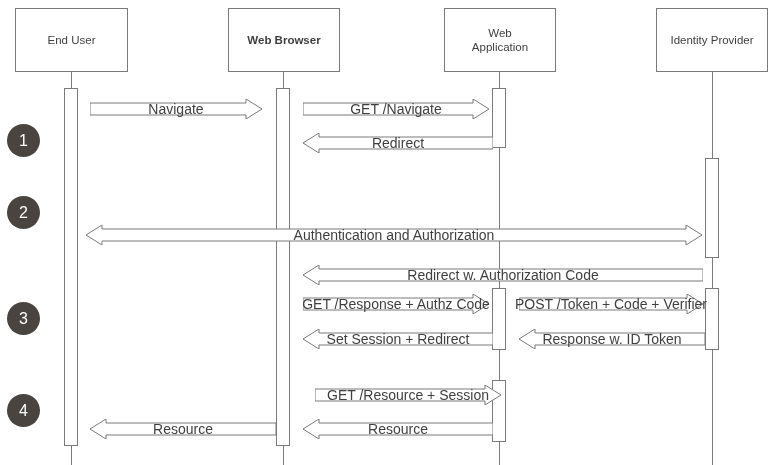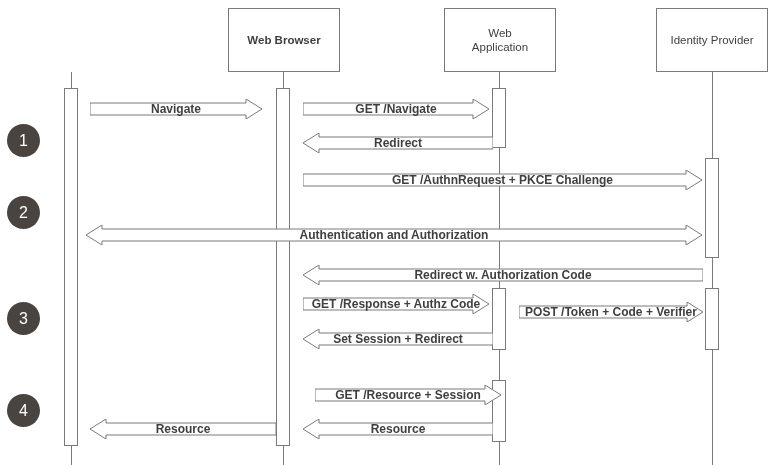--- a/index.html
+++ b/index.html
@@ -76,37 +76,39 @@
   }
   .msg-label {
     position: absolute;
     left: 0;
     top: 0;
     width: 100%;
     height: 100%;
     display: flex;
     align-items: center;
     justify-content: center;
-    font-size: 12px;
+    font-size: 14px;
     color: #3f3f3f;
     white-space: nowrap;
     pointer-events: none;
-    font-weight: bold;
   }
 </style>
 </head>
 <body>
 
 <div id="canvas">
 
   <div class="lifeline" style="left:71px; top:72px; height:393px;"></div>
   <div class="lifeline" style="left:283px; top:72px; height:393px;"></div>
   <div class="lifeline" style="left:499px; top:72px; height:393px;"></div>
   <div class="lifeline" style="left:712px; top:72px; height:393px;"></div>
 
+  <div class="actor-box" style="left:15px; top:8px; width:113px; height:64px;">
+    <span>End User</span>
+  </div>
   <div class="actor-box" style="left:228px; top:8px; width:112px; height:64px;font-weight:bold;">
     <span>Web Browser</span>
   </div>
   <div class="actor-box" style="left:444px; top:8px; width:112px; height:64px;">
     <span style="white-space:pre-line;">Web
 Application</span>
   </div>
   <div class="actor-box" style="left:656px; top:8px; width:112px; height:64px;">
     <span>Identity Provider</span>
   </div>
@@ -148,26 +150,20 @@
     <div class="msg-label">GET /Navigate</div>
   </div>
 
   <div class="msg" style="left:303px; top:133px; width:190px;">
     <svg width="190" height="20" viewBox="0 0 190 20">
       <polygon points="190,4 16,4 16,0 0,10 16,20 16,16 190,16" fill="#ffffff" stroke="#7a7a7a" stroke-width="1"></polygon>
     </svg>
     <div class="msg-label">Redirect</div>
   </div>
 
-  <div class="msg" style="left:303px; top:170px; width:399px;">
-    <svg width="399" height="20" viewBox="0 0 399 20">
-      <polygon points="0,4 383,4 383,0 399,10 383,20 383,16 0,16" fill="#ffffff" stroke="#7a7a7a" stroke-width="1"></polygon>
-    </svg>
-    <div class="msg-label">GET /AuthnRequest + PKCE Challenge</div>
-  </div>
 
   <div class="msg" style="left:86px; top:205px; width:616px;margin-top:20px;">
     <svg width="616" height="20" viewBox="0 0 616 20">
       <polygon points="16,0 0,10 16,20 16,16 600,16 600,20 616,10 600,0 600,4 16,4" fill="#ffffff" stroke="#7a7a7a" stroke-width="1"></polygon>
     </svg>
     <div class="msg-label">Authentication and Authorization</div>
   </div>
 
   <div class="msg" style="left:303px; top:241px; width:400px;margin-top:24px;">
     <svg width="400" height="20" viewBox="0 0 400 20">
@@ -176,34 +172,40 @@
     <div class="msg-label">Redirect w. Authorization Code</div>
   </div>
 
   <div class="msg" style="left:303px; top:294px; width:186px;">
     <svg width="186" height="20" viewBox="0 0 186 20">
       <polygon points="0,4 170,4 170,0 186,10 170,20 170,16 0,16" fill="#ffffff" stroke="#7a7a7a" stroke-width="1"></polygon>
     </svg>
     <div class="msg-label">GET /Response + Authz Code</div>
   </div>
 
-  <div class="msg" style="left:519px; top:294px; width:184px;margin-top:8px;">
+  <div class="msg" style="left:519px; top:294px; width:184px;">
     <svg width="184" height="20" viewBox="0 0 184 20">
       <polygon points="0,4 168,4 168,0 184,10 168,20 168,16 0,16" fill="#ffffff" stroke="#7a7a7a" stroke-width="1"></polygon>
     </svg>
     <div class="msg-label">POST /Token + Code + Verifier</div>
   </div>
 
   <div class="msg" style="left:303px; top:329px; width:190px;text-align:center;">
     <svg width="190" height="20" viewBox="0 0 190 20">
       <polygon points="190,4 16,4 16,0 0,10 16,20 16,16 190,16" fill="#ffffff" stroke="#7a7a7a" stroke-width="1"></polygon>
     </svg>
     <div class="msg-label">Set Session + Redirect</div>
   </div>
 
+  <div class="msg" style="left:519px; top:329px; width:186px;">
+    <svg width="186" height="20" viewBox="0 0 186 20">
+      <polygon points="186,4 16,4 16,0 0,10 16,20 16,16 186,16" fill="#ffffff" stroke="#7a7a7a" stroke-width="1"></polygon>
+    </svg>
+    <div class="msg-label">Response w. ID Token</div>
+  </div>
 
   <div class="msg" style="left:303px; top:385px; width:186px;margin-left:12px;">
     <svg width="186" height="20" viewBox="0 0 186 20">
       <polygon points="0,4 170,4 170,0 186,10 170,20 170,16 0,16" fill="#ffffff" stroke="#7a7a7a" stroke-width="1"></polygon>
     </svg>
     <div class="msg-label">GET /Resource + Session</div>
   </div>
 
   <div class="msg" style="left:303px; top:419px; width:190px;">
     <svg width="190" height="20" viewBox="0 0 190 20">

